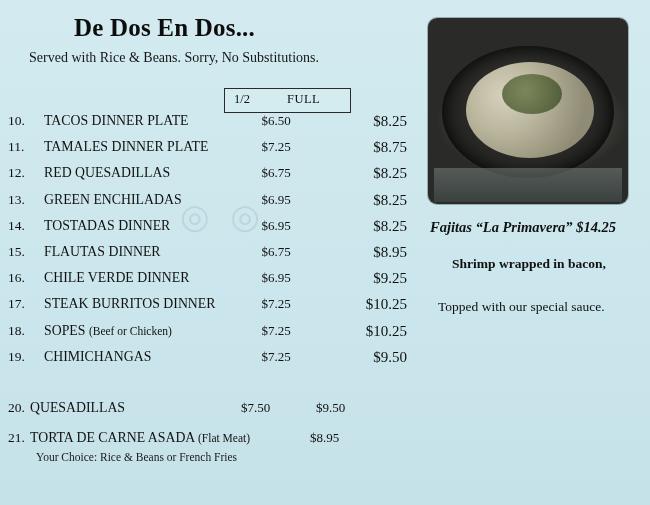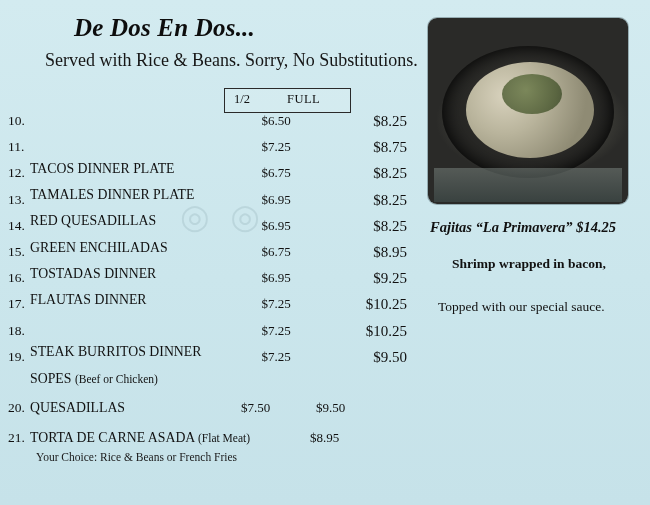--- a/index.html
+++ b/index.html
@@ -21,30 +21,29 @@
     height: 505px;
     background: linear-gradient(180deg, #d3ebf0 0%, #cbe6ec 55%, #c6e2e9 100%);
   }
 
   
   .title {
     position: absolute;
     left: 74px;
     top: 14px;
     font-size: 25px;
-    font-style: italic;
     font-weight: bold;
     letter-spacing: 0.2px;
     color: #0d0d0d;
   }
   .subtitle {
     position: absolute;
-    left: 45px;
+    left: 29px;
     top: 50px;
-    font-size: 18px;
+    font-size: 14px;
     color: #161616;
   }
 
   
   .colhead {
     position: absolute;
     left: 224px;
     top: 88px;
     width: 125px;
     height: 23px;
@@ -79,25 +78,24 @@
   .row .num {
     position: absolute;
     left: 8px;
     top: 0;
     width: 22px;
     text-align: left;
     font-size: 13.5px;
   }
   .row .name {
     position: absolute;
-    left: 30px;
+    left: 44px;
     top: 0;
     font-size: 13.8px;
     white-space: nowrap;
-    margin-top: 48px;
   }
   .row .name .small {
     font-size: 11.5px;
   }
   .row .half {
     position: absolute;
     left: 245px;
     top: 0;
     width: 62px;
     text-align: center;
@@ -303,40 +301,42 @@
 
     <div class="row">
       <span class="num">15.</span>
       <span class="name">FLAUTAS DINNER</span>
       <span class="half">$6.75</span>
       <span class="full">$8.95</span>
     </div>
 
     <div class="row">
       <span class="num">16.</span>
+      <span class="name">CHILE VERDE DINNER</span>
       <span class="half">$6.95</span>
       <span class="full">$9.25</span>
     </div>
 
     <div class="row">
       <span class="num">17.</span>
       <span class="name">STEAK BURRITOS DINNER</span>
       <span class="half">$7.25</span>
       <span class="full">$10.25</span>
     </div>
 
     <div class="row">
       <span class="num">18.</span>
       <span class="name"><span>SOPES </span><span class="small">(Beef or Chicken)</span></span>
       <span class="half">$7.25</span>
       <span class="full">$10.25</span>
     </div>
 
     <div class="row">
       <span class="num">19.</span>
+      <span class="name">CHIMICHANGAS</span>
       <span class="half">$7.25</span>
       <span class="full">$9.50</span>
     </div>
 
   </div>
 
   <div class="rowb" style="top:400px;">
     <span class="num">20.</span>
     <span class="name">QUESADILLAS</span>
     <span class="p1" style="left:241px;">$7.50</span>

